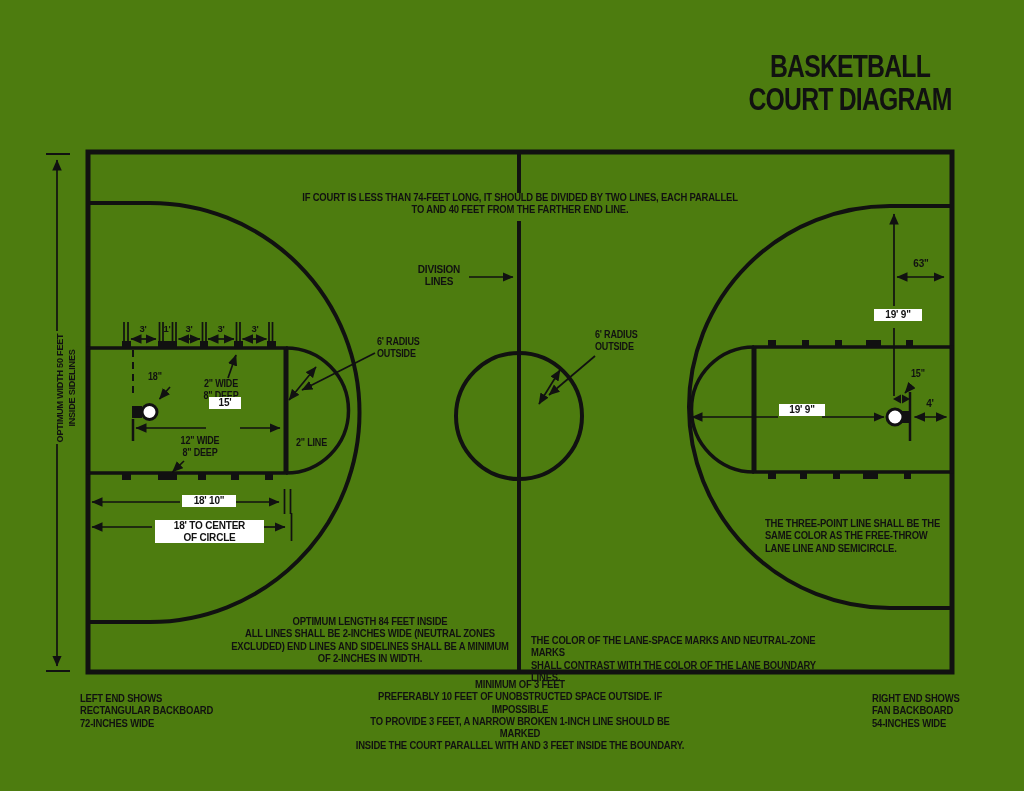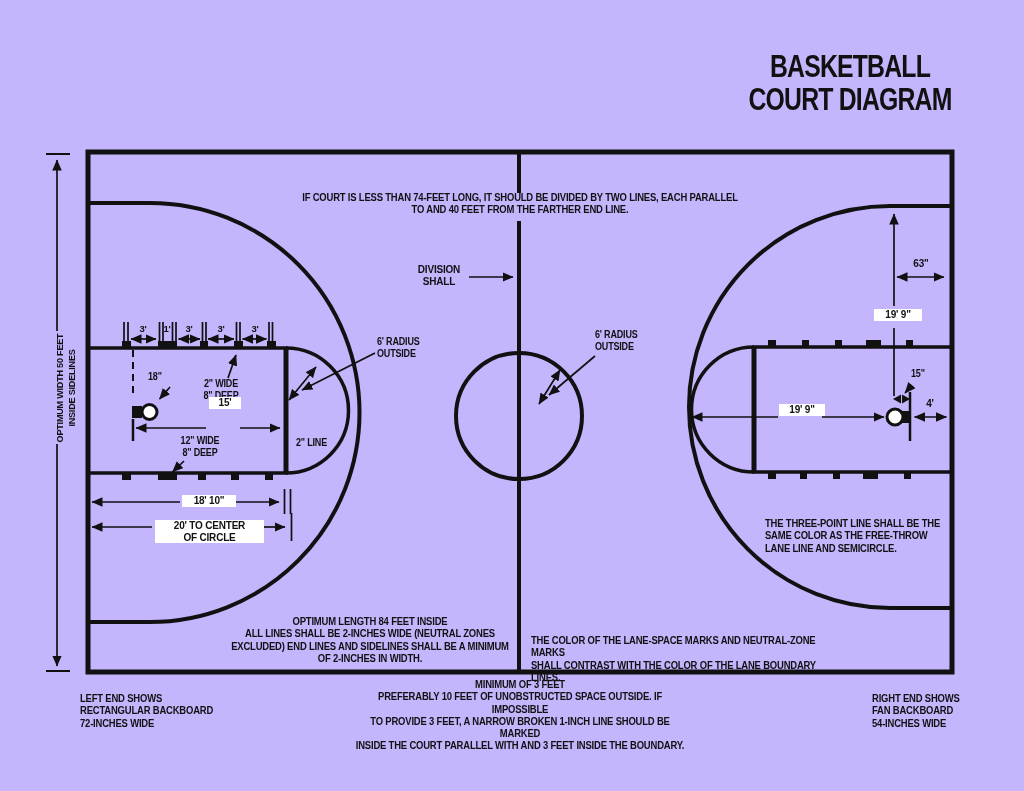--- a/index.html
+++ b/index.html
@@ -1,17 +1,17 @@
 <!DOCTYPE html>
 <html><head>
 <meta charset="utf-8">
 <style>
   html,body{margin:0;padding:0;background:#e8e8e8;}
   .page{
-    position:relative;width:1024px;height:791px;background:#c4b5fd;
+    position:relative;width:1024px;height:791px;background:#4d7c0f;
     font-family:"Liberation Sans",sans-serif;color:#111;overflow:hidden;
   }
   .page svg{position:absolute;left:0;top:0;}
   .lbl{
     position:absolute;font-weight:bold;white-space:pre-line;
     line-height:1.17;letter-spacing:-0.2px;color:#111;
   }
   .c{text-align:center;}
   .cx{transform:scaleX(0.9);transform-origin:center top;}
   .lx{transform:scaleX(0.9);transform-origin:left top;}
@@ -151,21 +151,21 @@
   </g>
 </svg>
 
 <div class="lbl c title" style="left:688px;top:51px;width:324px;">BASKETBALL
 COURT DIAGRAM</div>
 
 <div class="lbl c cx f105" style="left:262px;top:191px;width:516px;">IF COURT IS LESS THAN 74-FEET LONG, IT SHOULD BE DIVIDED BY TWO LINES, EACH PARALLEL
 TO AND 40 FEET FROM THE FARTHER END LINE.</div>
 
 <div class="lbl c f10" style="left:408px;top:264px;width:62px;">DIVISION
-SHALL</div>
+LINES</div>
 
 <div class="lbl lx f10" style="left:377px;top:336px;width:72px;">6' RADIUS
 OUTSIDE</div>
 
 <div class="lbl lx f10" style="left:595px;top:329px;width:72px;">6' RADIUS
 OUTSIDE</div>
 
 <div class="lbl c f95" style="left:133px;top:323px;width:20px;">3'</div>
 <div class="lbl c f95" style="left:157px;top:323px;width:20px;">1'</div>
 <div class="lbl c f95" style="left:179px;top:323px;width:20px;">3'</div>
@@ -179,21 +179,21 @@
 
 <div class="lbl c wbg f10" style="left:209px;top:397px;width:28px;">15'</div>
 
 <div class="lbl c cx f10" style="left:162px;top:435px;width:76px;">12" WIDE
 8" DEEP</div>
 
 <div class="lbl lx f10" style="left:296px;top:437px;width:52px;">2" LINE</div>
 
 <div class="lbl c wbg f10" style="left:182px;top:495px;width:50px;">18' 10"</div>
 
-<div class="lbl c wbg f10" style="left:155px;top:520px;width:105px;">20' TO CENTER
+<div class="lbl c wbg f10" style="left:155px;top:520px;width:105px;">18' TO CENTER
 OF CIRCLE</div>
 
 <div class="lbl c cx f105" style="left:200px;top:615px;width:340px;">OPTIMUM LENGTH 84 FEET INSIDE
 ALL LINES SHALL BE 2-INCHES WIDE (NEUTRAL ZONES
 EXCLUDED) END LINES AND SIDELINES SHALL BE A MINIMUM
 OF 2-INCHES IN WIDTH.</div>
 
 <div class="lbl lx f105" style="left:531px;top:634px;width:340px;">THE COLOR OF THE LANE-SPACE MARKS AND NEUTRAL-ZONE MARKS
 SHALL CONTRAST WITH THE COLOR OF THE LANE BOUNDARY LINES.</div>
 

